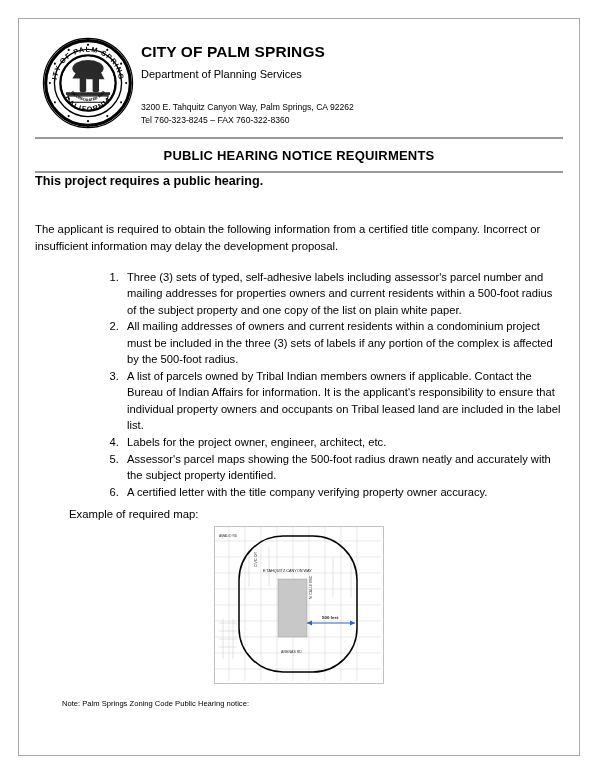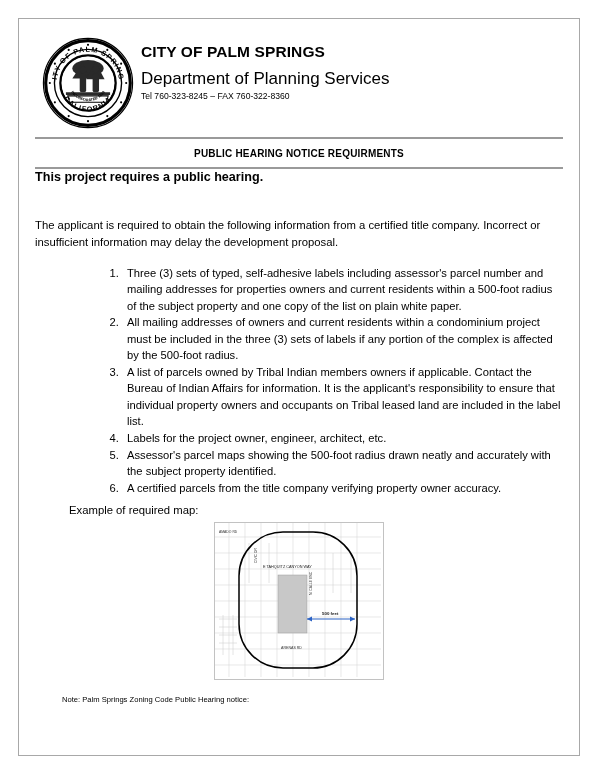--- a/index.html
+++ b/index.html
@@ -55,40 +55,40 @@
     flex: 1 1 auto;
   }
   .org-name {
     font-size: 15.5px;
     font-weight: bold;
     letter-spacing: 0.1px;
     line-height: 1.2;
     margin-bottom: 6px;
   }
   .dept {
-    font-size: 17px;
+    font-size: 11px;
     line-height: 1.25;
-    margin-bottom: 1px;
+    margin-bottom: 20px;
   }
   .addr, .phone {
     font-size: 8.6px;
     line-height: 1.45;
   }
 
   
   .rule {
     border-top: 2px solid #9a9a9a;
     height: 0;
   }
   .title-band {
     padding: 9px 0 8px 0;
     text-align: center;
   }
   .doc-title {
-    font-size: 10px;
+    font-size: 13px;
     font-weight: bold;
     letter-spacing: 0.2px;
     text-align: center;
   }
 
   .subtitle {
     font-size: 12.6px;
     font-weight: bold;
     margin-top: 1px;
   }
@@ -201,41 +201,42 @@
           </text>
           <text font-family="Liberation Sans, sans-serif" font-size="7.8" font-weight="bold" fill="#000" text-anchor="middle" letter-spacing="1.4">
             <textPath href="#arcBot" startOffset="50%">CALIFORNIA</textPath>
           </text>
         </svg>
       </div>
 
       <div class="head-text">
         <div class="org-name">CITY OF PALM SPRINGS</div>
         <div class="dept">Department of Planning Services</div>
+        <div class="addr">3200 E. Tahquitz Canyon Way, Palm Springs, CA 92262</div>
         <div class="phone">Tel 760-323-8245 – FAX 760-322-8360</div>
       </div>
     </div>
 
     <div class="rule"></div>
     <div class="title-band">
       <div class="doc-title">PUBLIC HEARING NOTICE REQUIRMENTS</div>
     </div>
     <div class="rule"></div>
 
     <div class="subtitle">This project requires a public hearing.</div>
 
     <div class="intro">The applicant is required to obtain the following information from a certified title company.  Incorrect or insufficient information may delay the development proposal.</div>
 
     <ol class="reqs">
       <li>Three (3) sets of typed, self-adhesive labels including assessor's parcel number and mailing addresses for properties owners and current residents within a 500-foot radius of the subject property and one copy of the list on plain white paper.</li>
       <li>All mailing addresses of owners and current residents within a condominium project must be included in the three (3) sets of labels if any portion of the complex is affected by the 500-foot radius.</li>
       <li>A list of parcels owned by Tribal Indian members owners if applicable. Contact the Bureau of Indian Affairs for information.  It is the applicant's responsibility to ensure that individual property owners and occupants on Tribal leased land are included in the label list.</li>
       <li>Labels for the project owner, engineer, architect, etc.</li>
       <li>Assessor's parcel maps showing the 500-foot radius drawn neatly and accurately with the subject property identified.</li>
-      <li>A certified parcels from the title company verifying property owner accuracy.</li>
+      <li>A certified letter with the title company verifying property owner accuracy.</li>
     </ol>
 
     <div class="map-caption">Example of required map:</div>
 
     <div class="map-area">
       <div class="map-frame">
         <svg class="map-svg" width="166" height="154" viewBox="0 0 166 154">
 
           <g stroke="#d9d9d9" stroke-width="0.6" fill="none">
             <line x1="0" y1="14" x2="166" y2="14"></line>

